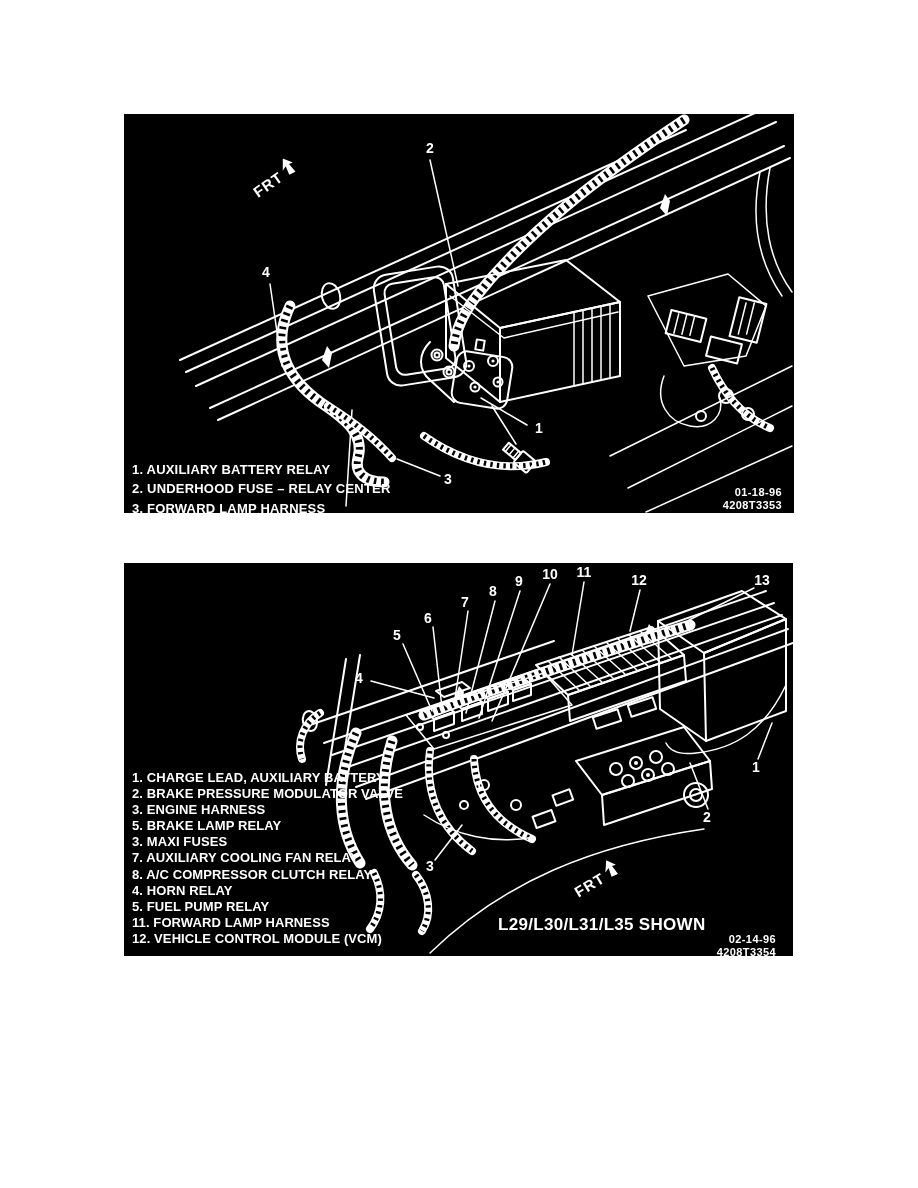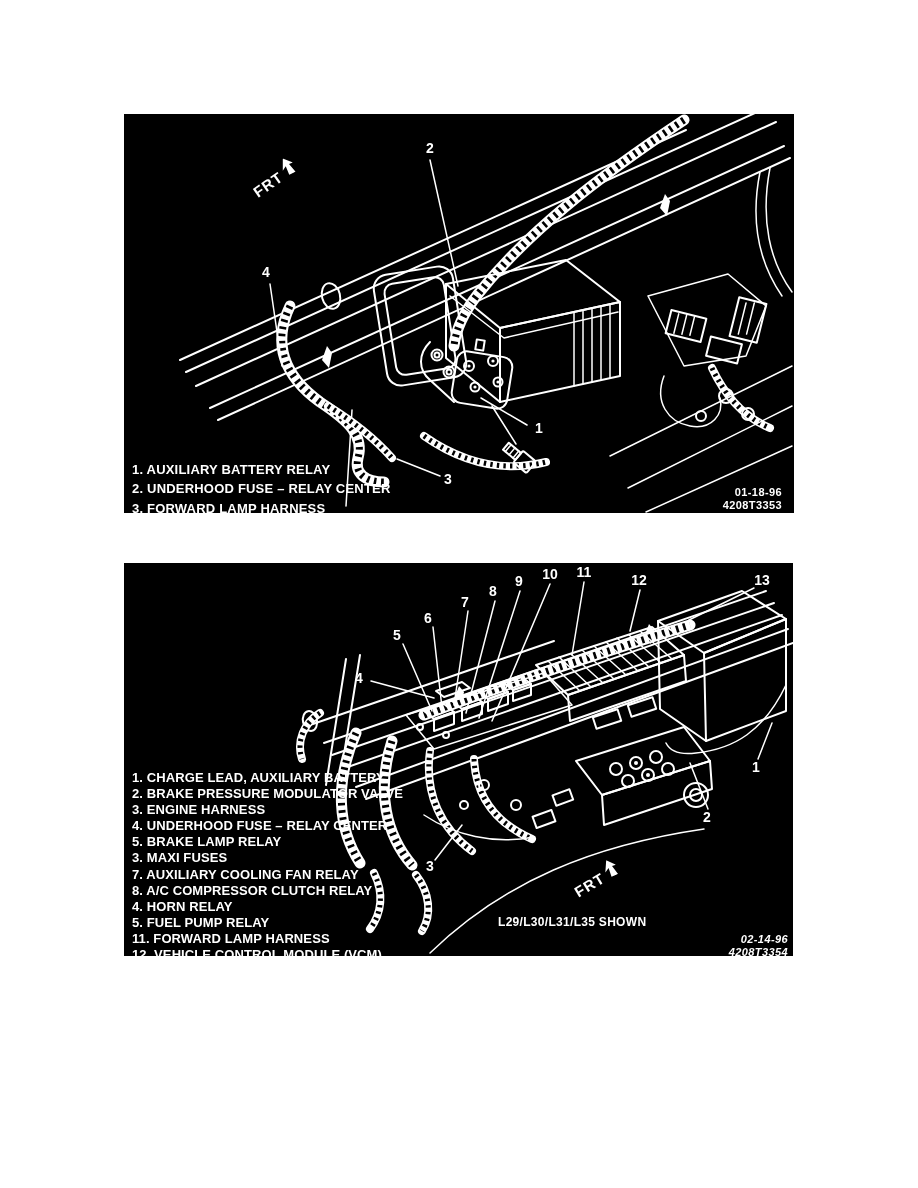--- a/index.html
+++ b/index.html
@@ -15,28 +15,28 @@
   .tw{stroke:#fff;stroke-width:11;fill:none;stroke-linecap:round;}
   .tb{stroke:#000;stroke-width:7;fill:none;stroke-dasharray:2.6 4.6;}
   .tw8{stroke:#fff;stroke-width:8;fill:none;stroke-linecap:round;}
   .tb5{stroke:#000;stroke-width:5;fill:none;stroke-dasharray:2.4 4.2;}
   
   .legend{position:absolute;left:8px;font-weight:bold;color:#fff;white-space:nowrap;margin-top:24px;}
   #fig1 .legend{top:322px;font-size:13px;line-height:19.3px;letter-spacing:.2px;}
   #fig2 .legend{top:183px;font-size:13px;line-height:16.1px;letter-spacing:.1px;}
   .stamp{position:absolute;text-align:right;font-weight:bold;font-size:11px;line-height:13px;letter-spacing:.4px;color:#fff;}
   #fig1 .stamp{right:12px;top:372px;}
-  #fig2 .stamp{right:5px;top:370px;font-style:italic;}
+  #fig2 .stamp{right:17px;top:370px;}
   .frt{position:absolute;display:flex;align-items:center;gap:3px;font-weight:bold;font-size:15px;letter-spacing:1px;color:#fff;}
   #fig1 .frt{left:126px;top:56px;transform:rotate(-35deg);}
   #fig2 .frt{left:448px;top:308px;transform:rotate(-31deg);}
   .frt svg{display:block;transform:translateY(-3px);}
   .callouts{position:absolute;left:0;top:0;width:100%;height:100%;pointer-events:none;}
   .callout{position:absolute;transform:translate(-50%,-50%);font-weight:bold;font-size:14px;color:#fff;}
-  .caption{position:absolute;left:374px;top:352px;font-weight:bold;font-size:12px;letter-spacing:.3px;color:#fff;white-space:nowrap;}
+  .caption{position:absolute;left:374px;top:352px;font-weight:bold;font-size:17px;letter-spacing:.3px;color:#fff;white-space:nowrap;}
 </style>
 </head>
 <body>
 
 <div class="page">
 
   <figure class="fig" id="fig1" style="margin:0">
     <svg class="art" viewBox="0 0 670 399" aria-hidden="true">
       <defs>
         <path id="f1a" d="M560,6 C470,66 404,118 354,180 C340,198 332,214 330,232"></path>
@@ -283,21 +283,20 @@
         <span class="callout" style="left: 306px; top: 303px;">3</span>
         <span class="callout" style="left: 632px; top: 204px;">1</span>
         <span class="callout" style="left: 583px; top: 254px;">2</span>
       </div>
 
     <div class="legend">
 
     <div class="legend-line">1. CHARGE LEAD, AUXILIARY BATTERY</div>
         <div class="legend-line">2. BRAKE PRESSURE MODULATOR VALVE</div>
         <div class="legend-line">3. ENGINE HARNESS</div>
-        <div class="legend-line">4. UNDERHOOD FUSE – RELAY CENTER</div>
         <div class="legend-line">5. BRAKE LAMP RELAY</div>
         <div class="legend-line">3. MAXI FUSES</div>
         <div class="legend-line">7. AUXILIARY COOLING FAN RELAY</div>
         <div class="legend-line">8. A/C COMPRESSOR CLUTCH RELAY</div>
         <div class="legend-line">4. HORN RELAY</div>
         <div class="legend-line">5. FUEL PUMP RELAY</div>
         <div class="legend-line">11. FORWARD LAMP HARNESS</div>
         <div class="legend-line">12. VEHICLE CONTROL MODULE (VCM)</div>
       </div>
 

